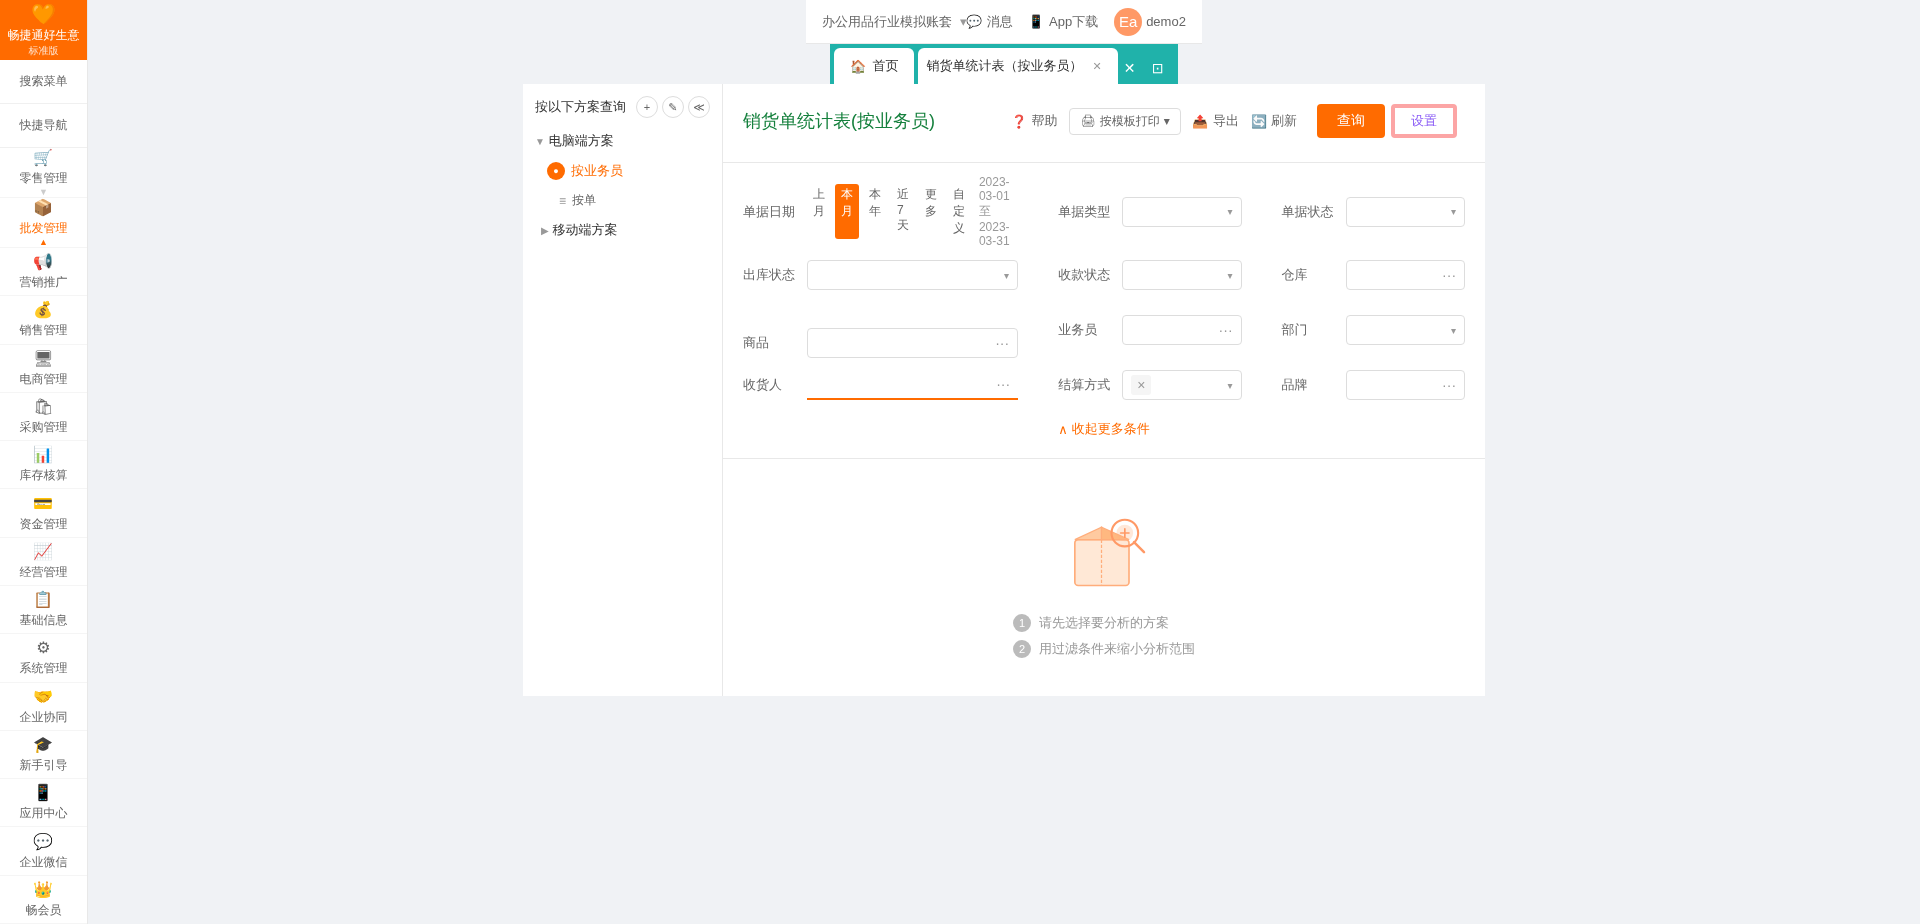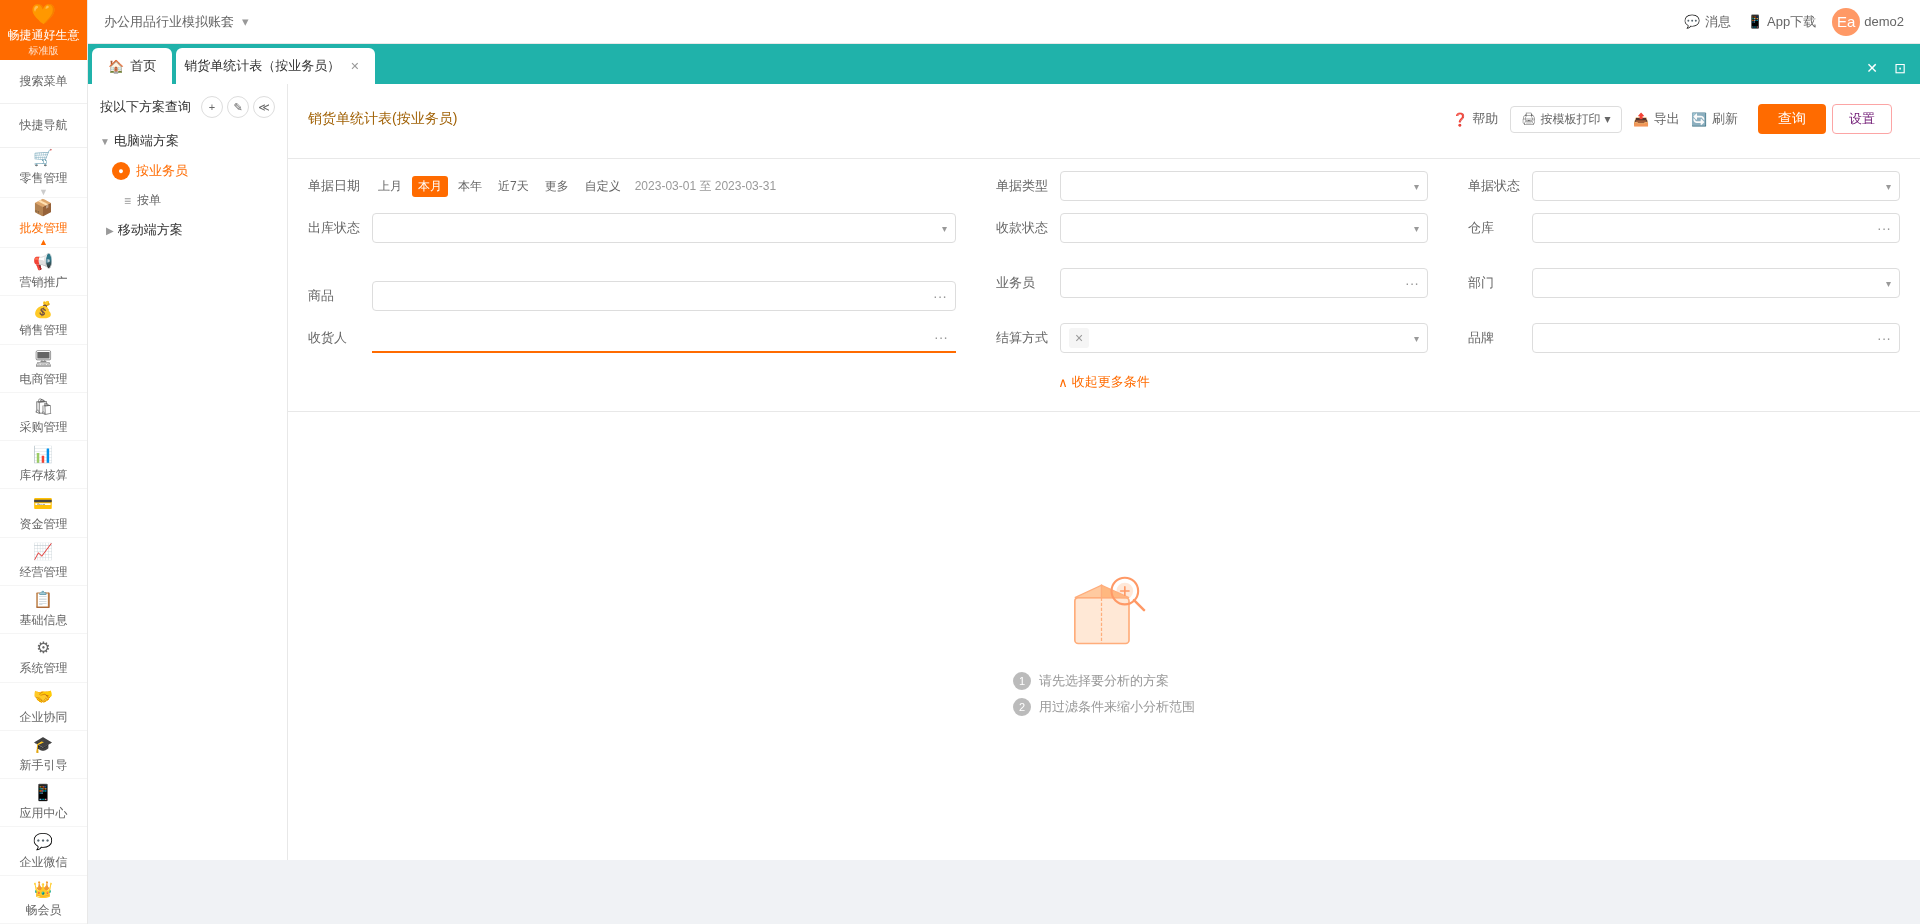--- a/index.html
+++ b/index.html
@@ -9,21 +9,21 @@
     .sidebar { width: 88px; background: #fff; display: flex; flex-direction: column; align-items: center; border-right: 1px solid #e8e8e8; height: 924px; overflow: hidden; }
     .sidebar-logo { width: 88px; height: 60px; background: #ff6b00; display: flex; flex-direction: column; align-items: center; justify-content: center; color: #fff; font-size: 11px; flex-shrink: 0; }
     .sidebar-logo-icon { font-size: 20px; margin-bottom: 2px; }
     .sidebar-search { width: 88px; height: 44px; display: flex; align-items: center; justify-content: center; color: #666; font-size: 12px; border-bottom: 1px solid #f0f0f0; flex-shrink: 0; cursor: pointer; }
     .sidebar-nav { width: 88px; height: 44px; display: flex; align-items: center; justify-content: center; color: #666; font-size: 12px; border-bottom: 1px solid #f0f0f0; flex-shrink: 0; cursor: pointer; }
     .sidebar-item { width: 88px; height: 52px; display: flex; flex-direction: column; align-items: center; justify-content: center; color: #666; font-size: 12px; cursor: pointer; border-bottom: 1px solid #f5f5f5; }
     .sidebar-item.active { color: #ff6b00; }
     .sidebar-item .item-icon { font-size: 16px; margin-bottom: 3px; }
 
     
-    .main { flex: 1; display: flex; flex-direction: column; height: 860px; overflow: hidden; }
+    .main { flex: 1; display: flex; flex-direction: column; height: 696px; overflow: hidden; align-items: center; }
 
     
     .topbar { height: 44px; background: #fff; display: flex; align-items: center; justify-content: space-between; padding: 0 16px; border-bottom: 1px solid #e8e8e8; flex-shrink: 0; }
     .topbar-left { display: flex; align-items: center; gap: 8px; color: #666; font-size: 13px; }
     .topbar-right { display: flex; align-items: center; gap: 16px; color: #666; font-size: 13px; }
     .topbar-right-item { display: flex; align-items: center; gap: 4px; cursor: pointer; }
     .avatar { width: 28px; height: 28px; border-radius: 50%; background: #ff9966; display: flex; align-items: center; justify-content: center; color: #fff; font-size: 15px; }
 
     
     .tabbar { height: 40px; background: #20b2aa; display: flex; align-items: flex-end; padding: 0 0; flex-shrink: 0; }
@@ -50,21 +50,21 @@
     .scheme-dot { width: 18px; height: 18px; border-radius: 50%; background: #ff6b00; display: flex; align-items: center; justify-content: center; color: #fff; font-size: 10px; flex-shrink: 0; }
     .scheme-sub-item { display: flex; align-items: center; gap: 6px; padding: 6px 36px; font-size: 12px; color: #666; cursor: pointer; }
     .scheme-sub-group { display: flex; align-items: center; gap: 4px; padding: 6px 18px; font-size: 13px; color: #333; cursor: pointer; }
 
     
     .right-content { flex: 1; display: flex; flex-direction: column; overflow: hidden; }
 
     
     .page-header { background: #fff; padding: 12px 20px 8px; border-bottom: 1px solid #e8e8e8; flex-shrink: 0; }
     .page-header-top { display: flex; align-items: center; justify-content: space-between; margin-bottom: 8px; }
-    .page-title { font-size: 14px; font-weight: 500; color: #a16207; }
+    .page-title { font-size: 18px; font-weight: 500; color: #15803d; }
     .page-header-actions { display: flex; align-items: center; gap: 12px; }
     .header-action { display: flex; align-items: center; gap: 4px; color: #666; font-size: 13px; cursor: pointer; }
     .header-action-btn { display: flex; align-items: center; gap: 4px; padding: 4px 10px; border: 1px solid #ddd; border-radius: 4px; cursor: pointer; font-size: 12px; color: #666; background: #fff; }
 
     
     .filter-area { background: #fff; padding: 12px 20px; border-bottom: 1px solid #e8e8e8; flex-shrink: 0; }
     .filter-row { display: flex; align-items: center; margin-bottom: 12px; gap: 0; }
     .filter-row:last-child { margin-bottom: 0; }
     .filter-field { display: flex; align-items: center; flex: 1; min-width: 0; }
     .filter-label { color: #666; font-size: 13px; white-space: nowrap; margin-right: 8px; min-width: 56px; }
@@ -78,21 +78,21 @@
 
     
     .content-body { flex: 1; display: flex; flex-direction: column; align-items: center; justify-content: center; background: #fff; }
     .empty-state { display: flex; flex-direction: column; align-items: center; justify-content: center; gap: 16px; }
     .empty-icon { width: 100px; height: 100px; }
     .empty-tips { display: flex; flex-direction: column; gap: 8px; }
     .empty-tip { display: flex; align-items: center; gap: 8px; color: #999; font-size: 13px; }
     .tip-num { width: 18px; height: 18px; border-radius: 50%; background: #bbb; color: #fff; display: flex; align-items: center; justify-content: center; font-size: 11px; flex-shrink: 0; }
 
     .query-btn { background: #ff6b00; color: #fff; border: none; padding: 6px 20px; border-radius: 4px; font-size: 14px; cursor: pointer; }
-    .setting-btn { background: #fff; color: #701a75; border: 1px solid #fca5a5; padding: 4px 16px; border-radius: 4px; font-size: 13px; cursor: pointer; }
+    .setting-btn { background: #fff; color: #8b5cf6; border: 4px solid #fca5a5; padding: 4px 16px; border-radius: 4px; font-size: 13px; cursor: pointer; }
 
     .btn-group { display: flex; gap: 6px; padding: 8px; }
 
     
     .tag-close { display: inline-flex; align-items: center; gap: 4px; background: #f5f5f5; border-radius: 3px; padding: 2px 6px; font-size: 12px; color: #666; }
 
     .border-box { border: 1px solid #ddd; border-radius: 4px; padding: 0 8px; height: 30px; display: flex; align-items: center; justify-content: space-between; flex: 1; }
     .dropdown-arrow { color: #999; font-size: 10px; }
   </style>
 </head>

